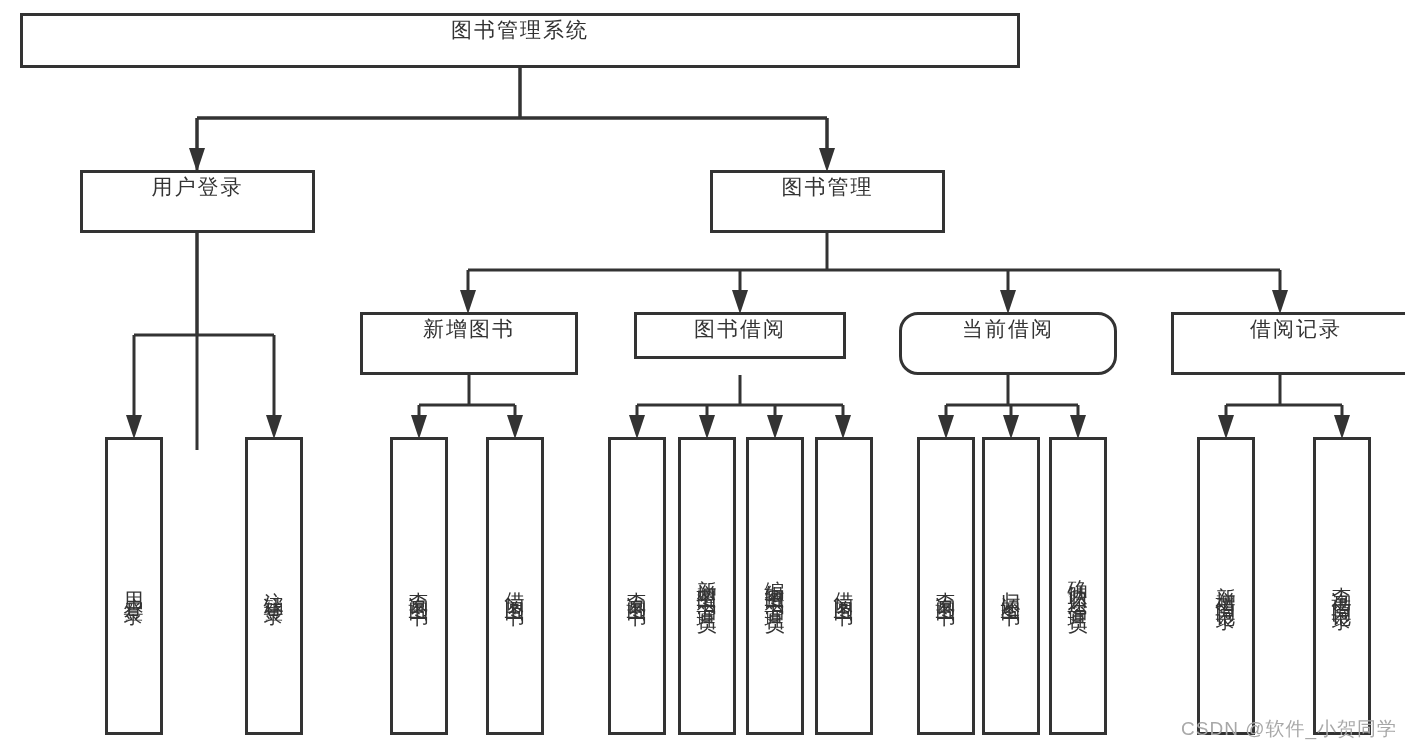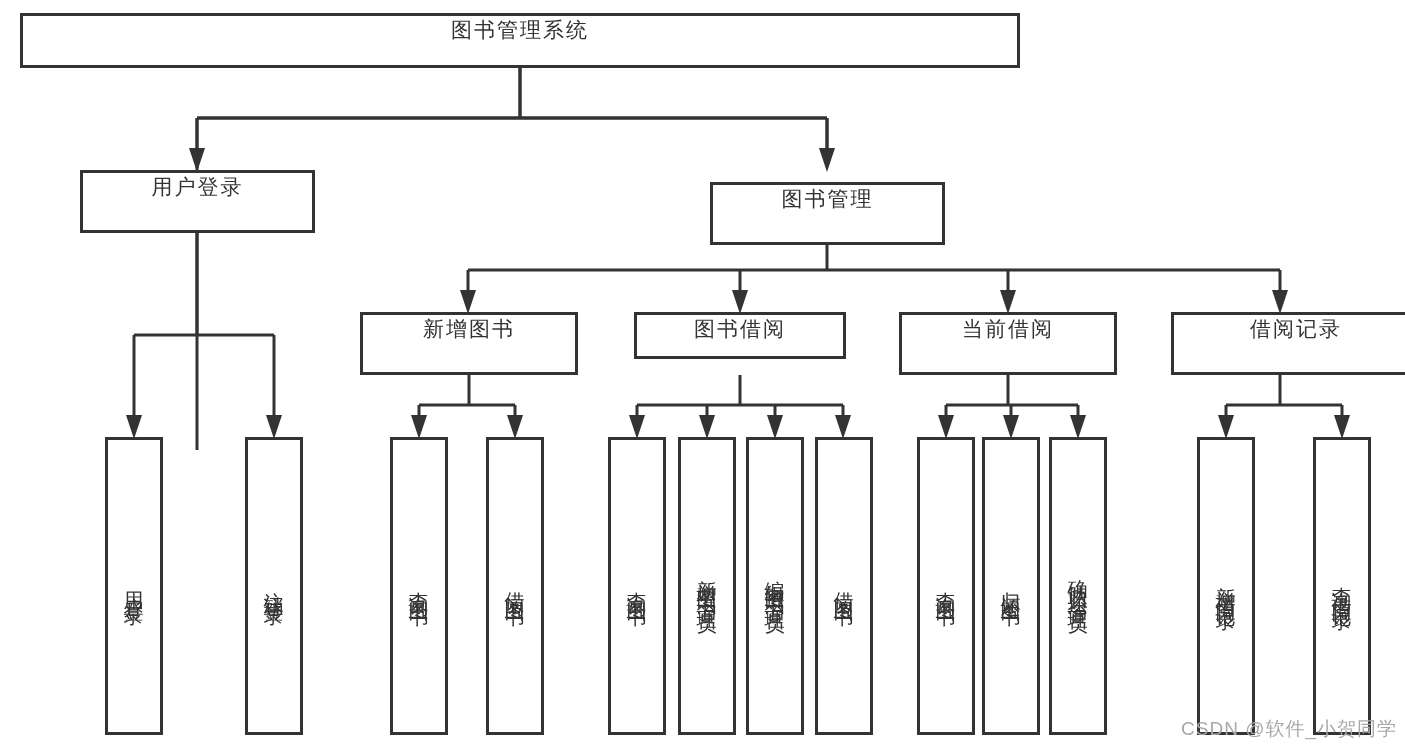--- a/index.html
+++ b/index.html
@@ -140,31 +140,31 @@
     </g>
   </svg>
 
   <div class="node" style="left:20px; top:13px; width:1000px; height:55px;">
     <span class="lbl">图书管理系统</span>
   </div>
 
   <div class="node" style="left:80px; top:170px; width:235px; height:63px;">
     <span class="lbl">用户登录</span>
   </div>
-  <div class="node" style="left:710px; top:170px; width:235px; height:63px;margin-top:12px;">
+  <div class="node" style="left:710px; top:170px; width:235px; height:63px;">
     <span class="lbl">图书管理</span>
   </div>
 
   <div class="node" style="left:360px; top:312px; width:218px; height:63px;">
     <span class="lbl">新增图书</span>
   </div>
   <div class="node" style="left:634px; top:312px; width:212px; height:47px;">
     <span class="lbl">图书借阅</span>
   </div>
-  <div class="node" style="left:899px; top:312px; width:218px; height:63px;">
+  <div class="node" style="left:899px; top:312px; width:218px; height:63px;border-radius:19px;">
     <span class="lbl">当前借阅</span>
   </div>
   <div class="node" style="left:1171px; top:312px; width:250px; height:63px;">
     <span class="lbl">借阅记录</span>
   </div>
 
   <div class="leaf" style="left:105px;">
     <span class="vlbl">用户登录</span>
   </div>
   <div class="leaf" style="left:245px;">

